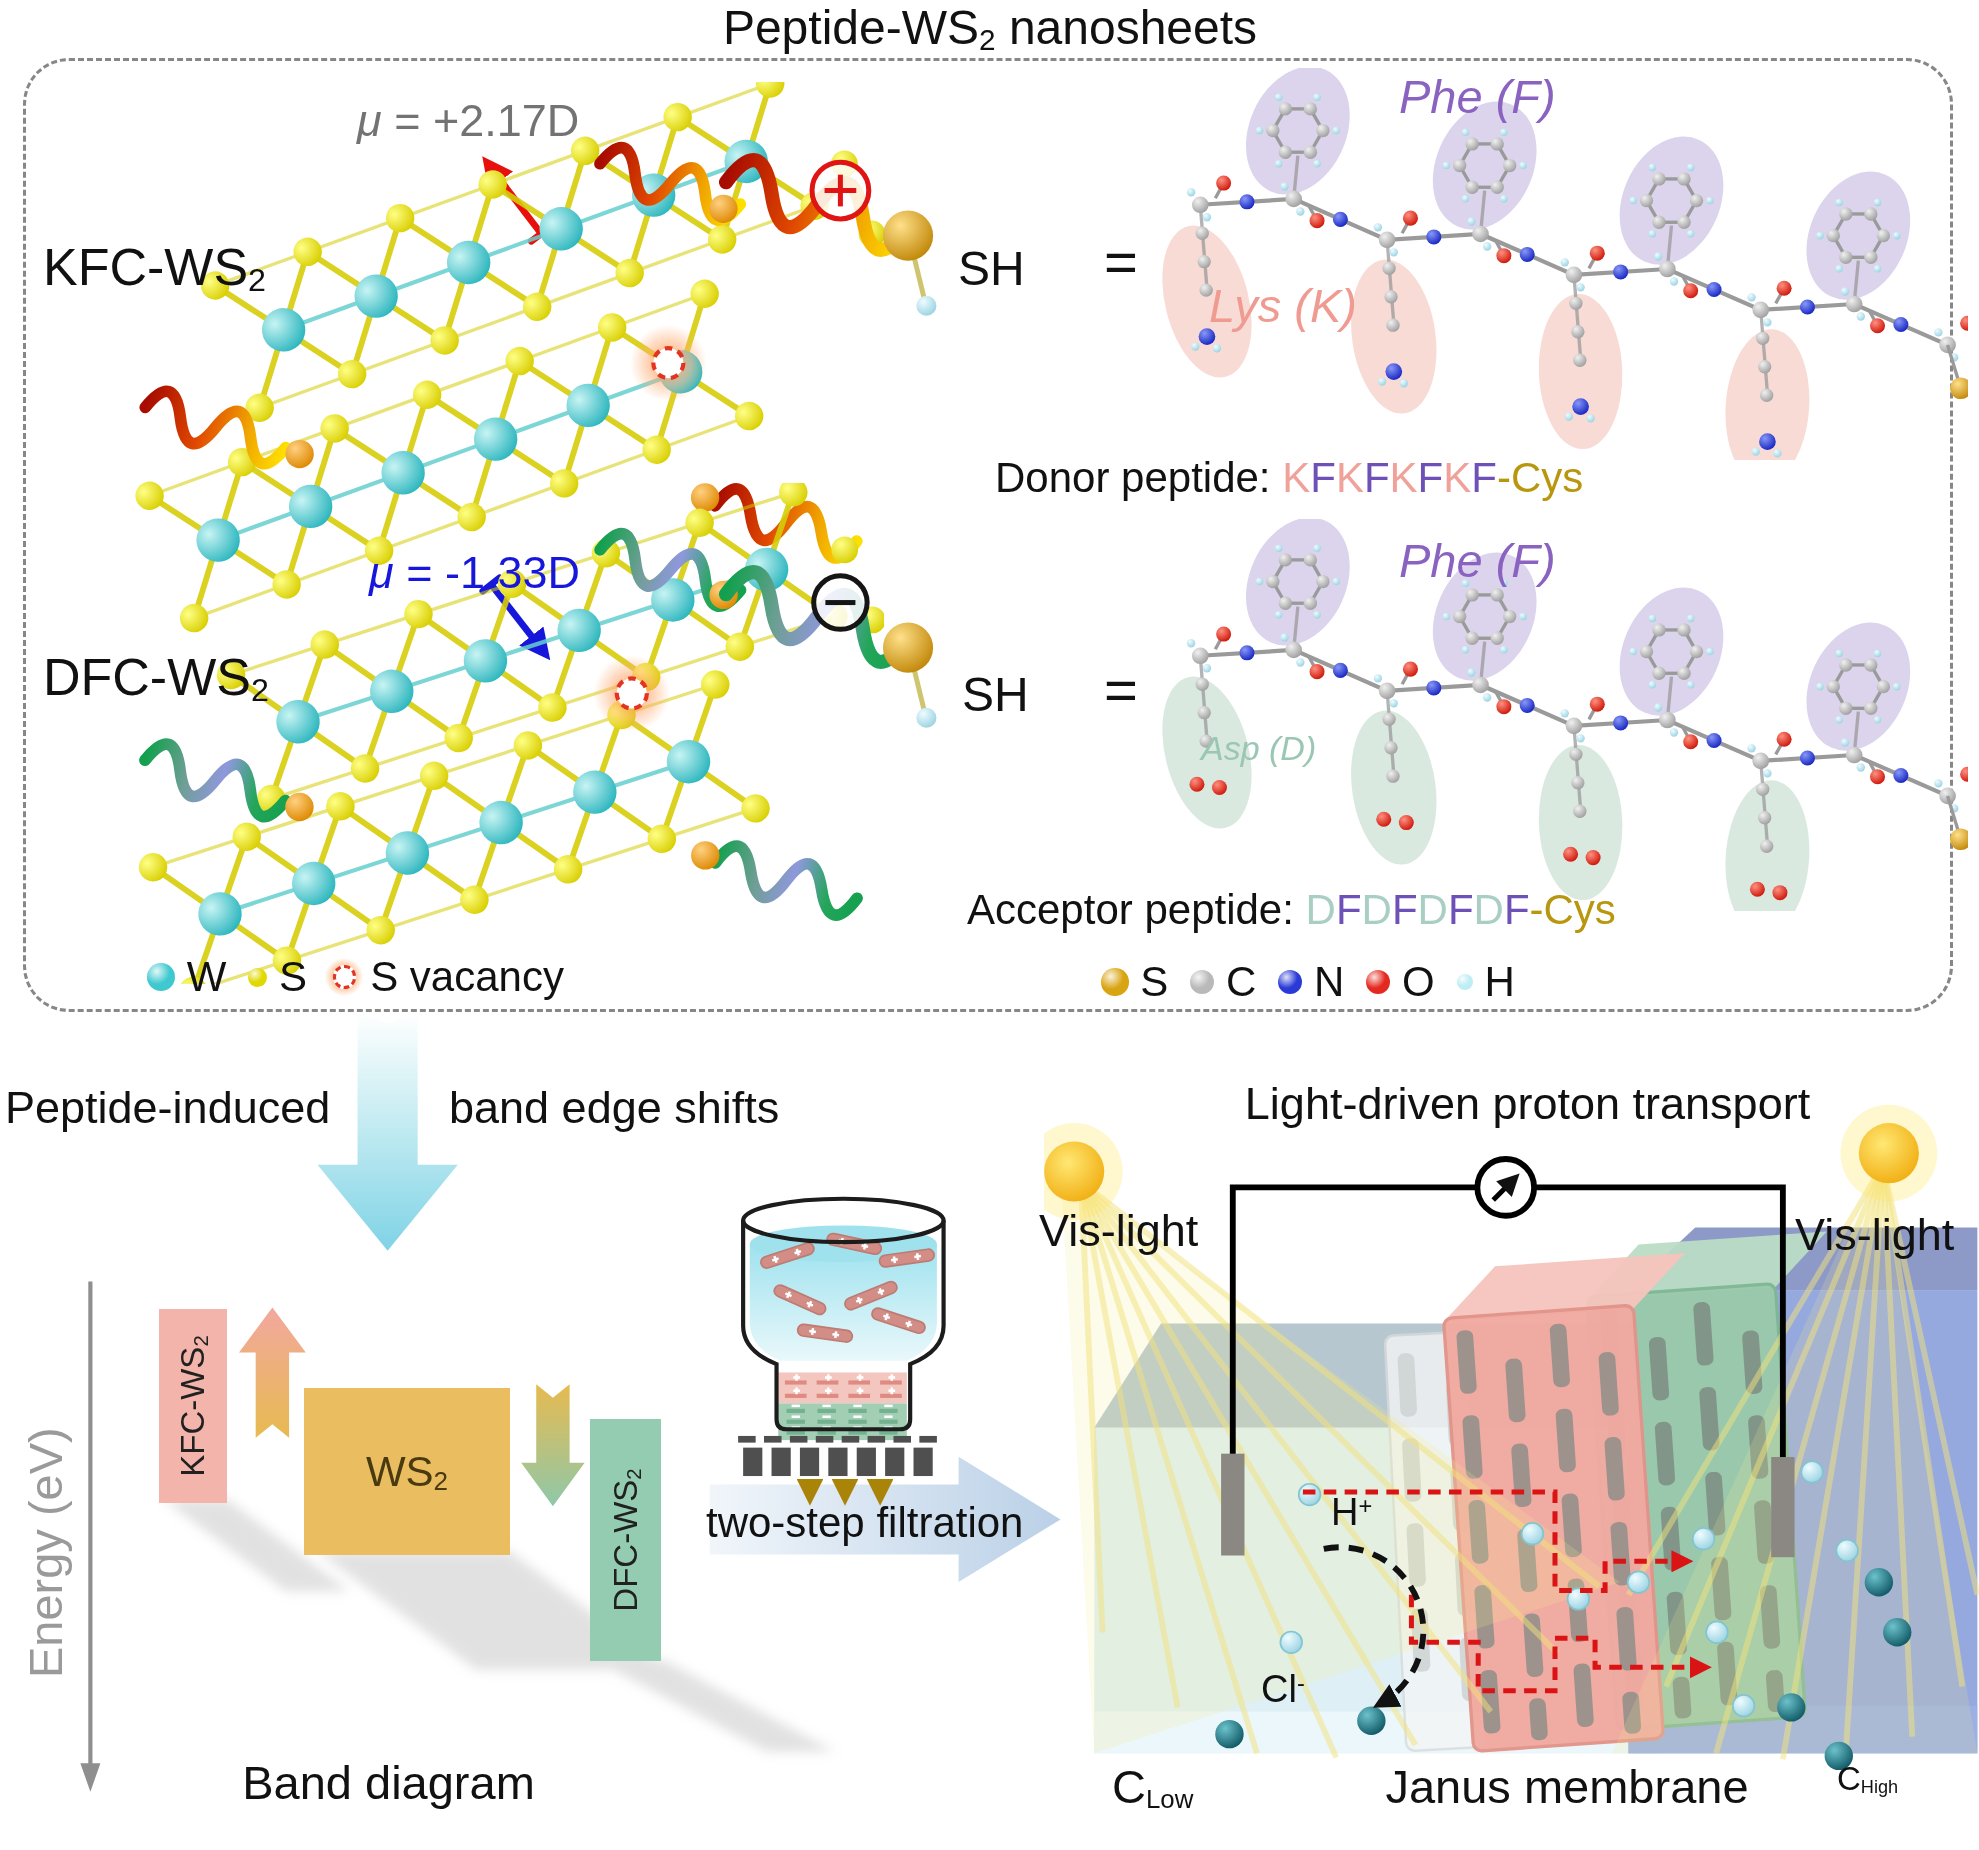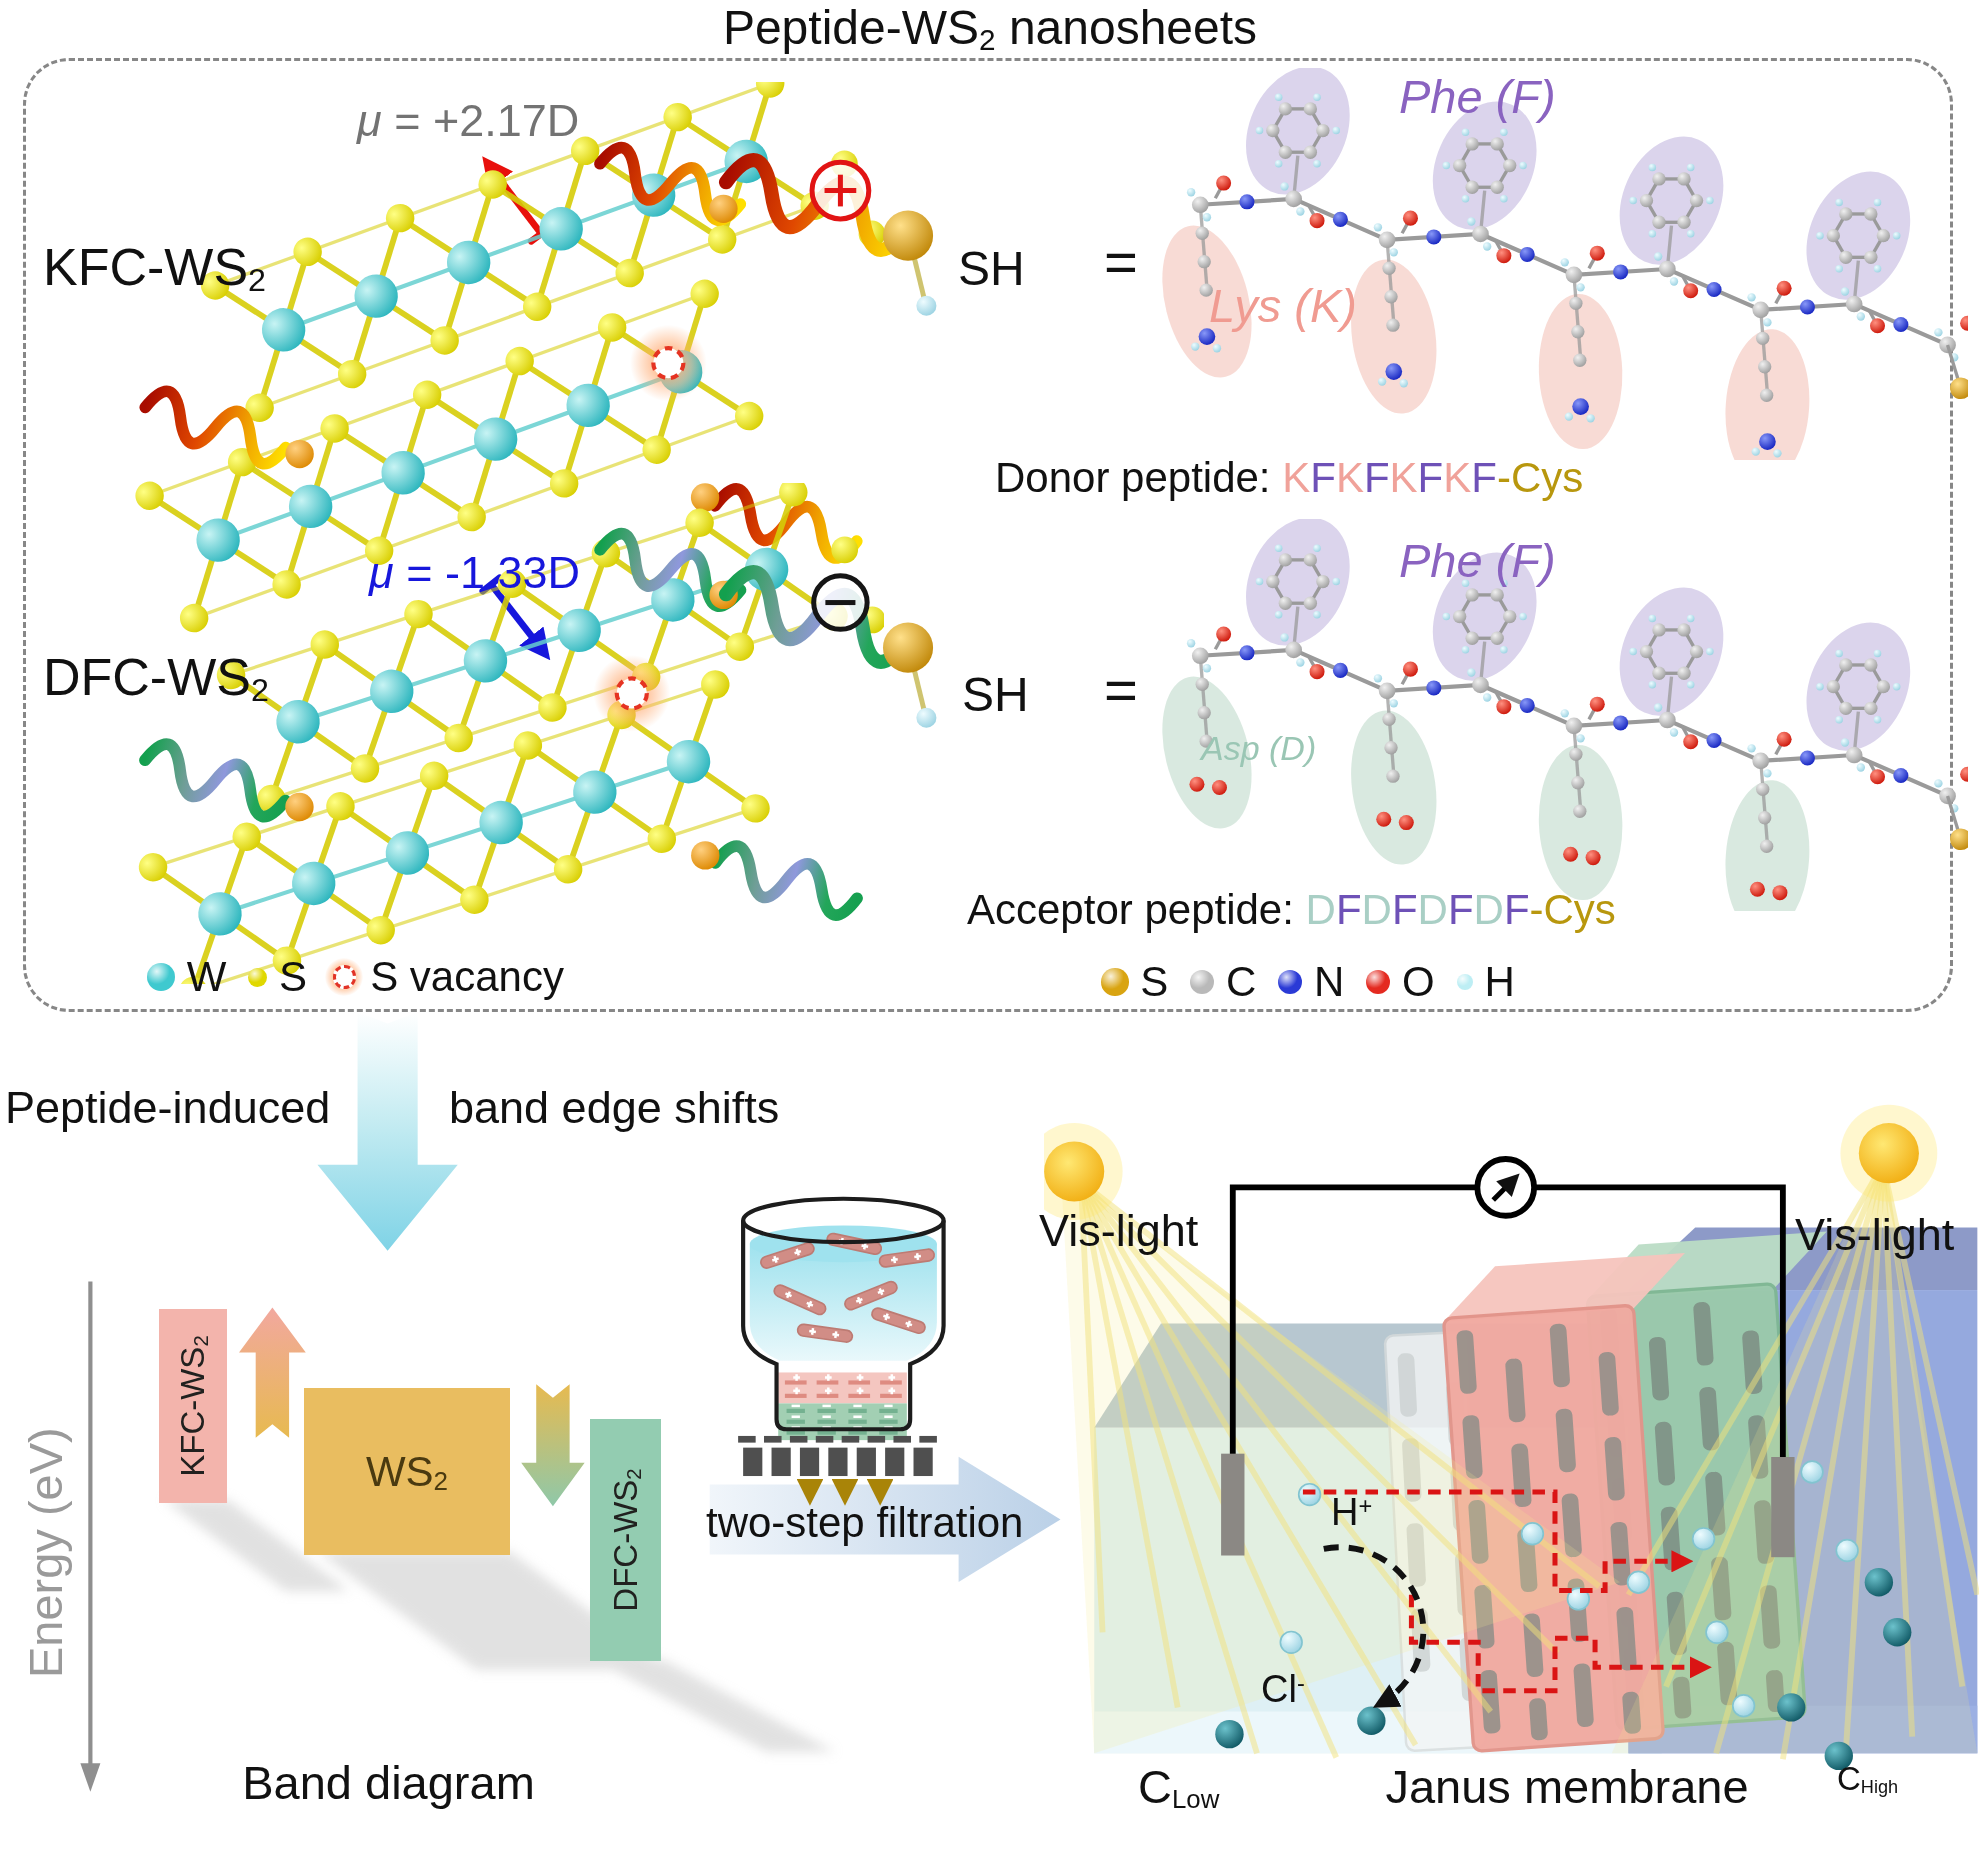--- a/index.html
+++ b/index.html
@@ -1013,29 +1013,30 @@
     <span class="rot"><span>KFC-WS</span><sub>2</sub></span>
   </div>
   <div id="ws2-box" class="bar" style="left: 304px; top: 1388px; width: 206px; height: 167px; background: rgb(233, 189, 96);">
     <span><span>WS</span><sub>2</sub></span>
   </div>
   <div id="dfc-bar" class="bar" style="left: 590px; top: 1419px; width: 71px; height: 242px; background: rgb(147, 204, 177);">
     <span class="rot"><span>DFC-WS</span><sub>2</sub></span>
   </div>
   <div class="lbl txt ctr" style="left:180px;top:1758px;width:417px;font-size:47px">Band diagram</div>
 
+  <div class="lbl txt ctr" style="left:1202px;top:1080px;width:651px;font-size:45px">Light-driven proton transport</div>
   <div class="lbl txt" style="left:1039px;top:1207px;font-size:45px">Vis-light</div>
   <div class="lbl txt" style="left:1795px;top:1211px;font-size:45px">Vis-light</div>
   <div class="lbl txt" style="left:1331px;top:1493px;font-size:38px">
     <span>H</span><sup>+</sup>
   </div>
   <div class="lbl txt" style="left:1261px;top:1670px;font-size:38px">
     <span>Cl</span><sup>-</sup>
   </div>
-  <div class="lbl txt" style="left:1138px;top:1762px;font-size:47px">
+  <div class="lbl txt" style="left:1112px;top:1762px;font-size:47px">
     <span>C</span><sub style="font-size:.55em">Low</sub>
   </div>
   <div class="lbl txt ctr" style="left:1379px;top:1762px;width:376px;font-size:47px">Janus membrane</div>
   <div class="lbl txt" style="left:1837px;top:1762px;font-size:33px">
     <span>C</span><sub style="font-size:.55em">High</sub>
   </div>
 </div>
 
 
 </body></html>

